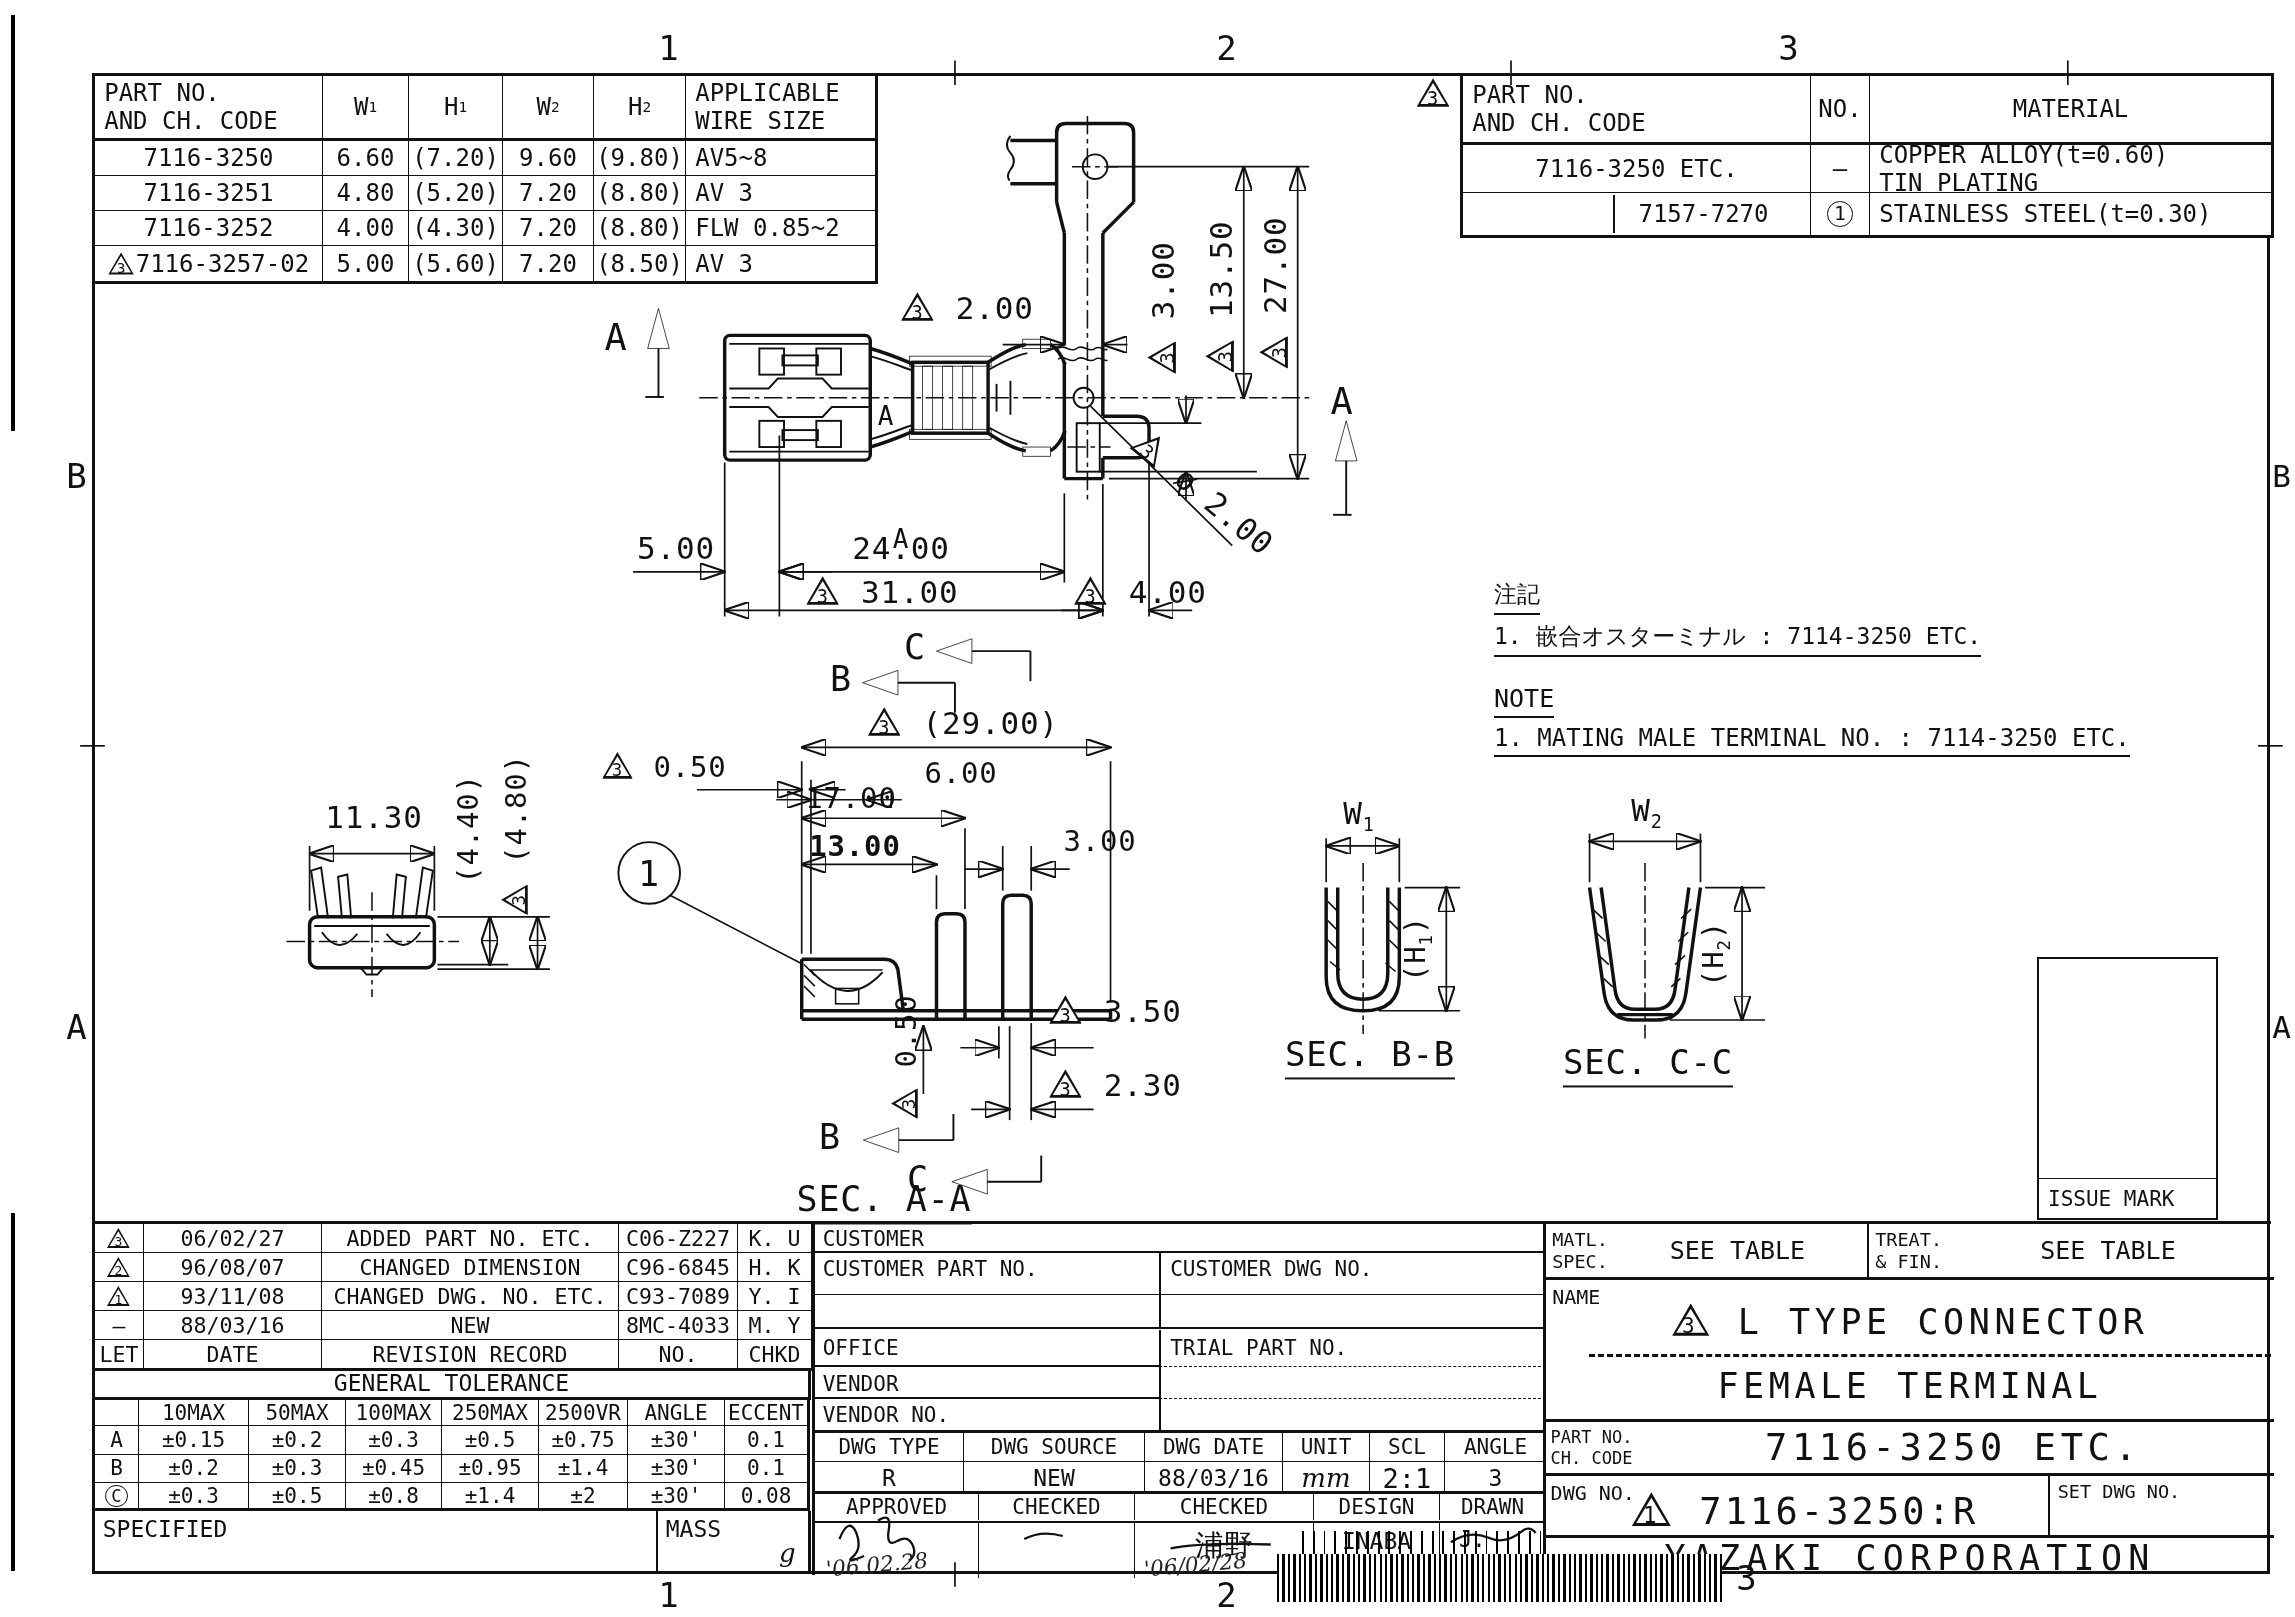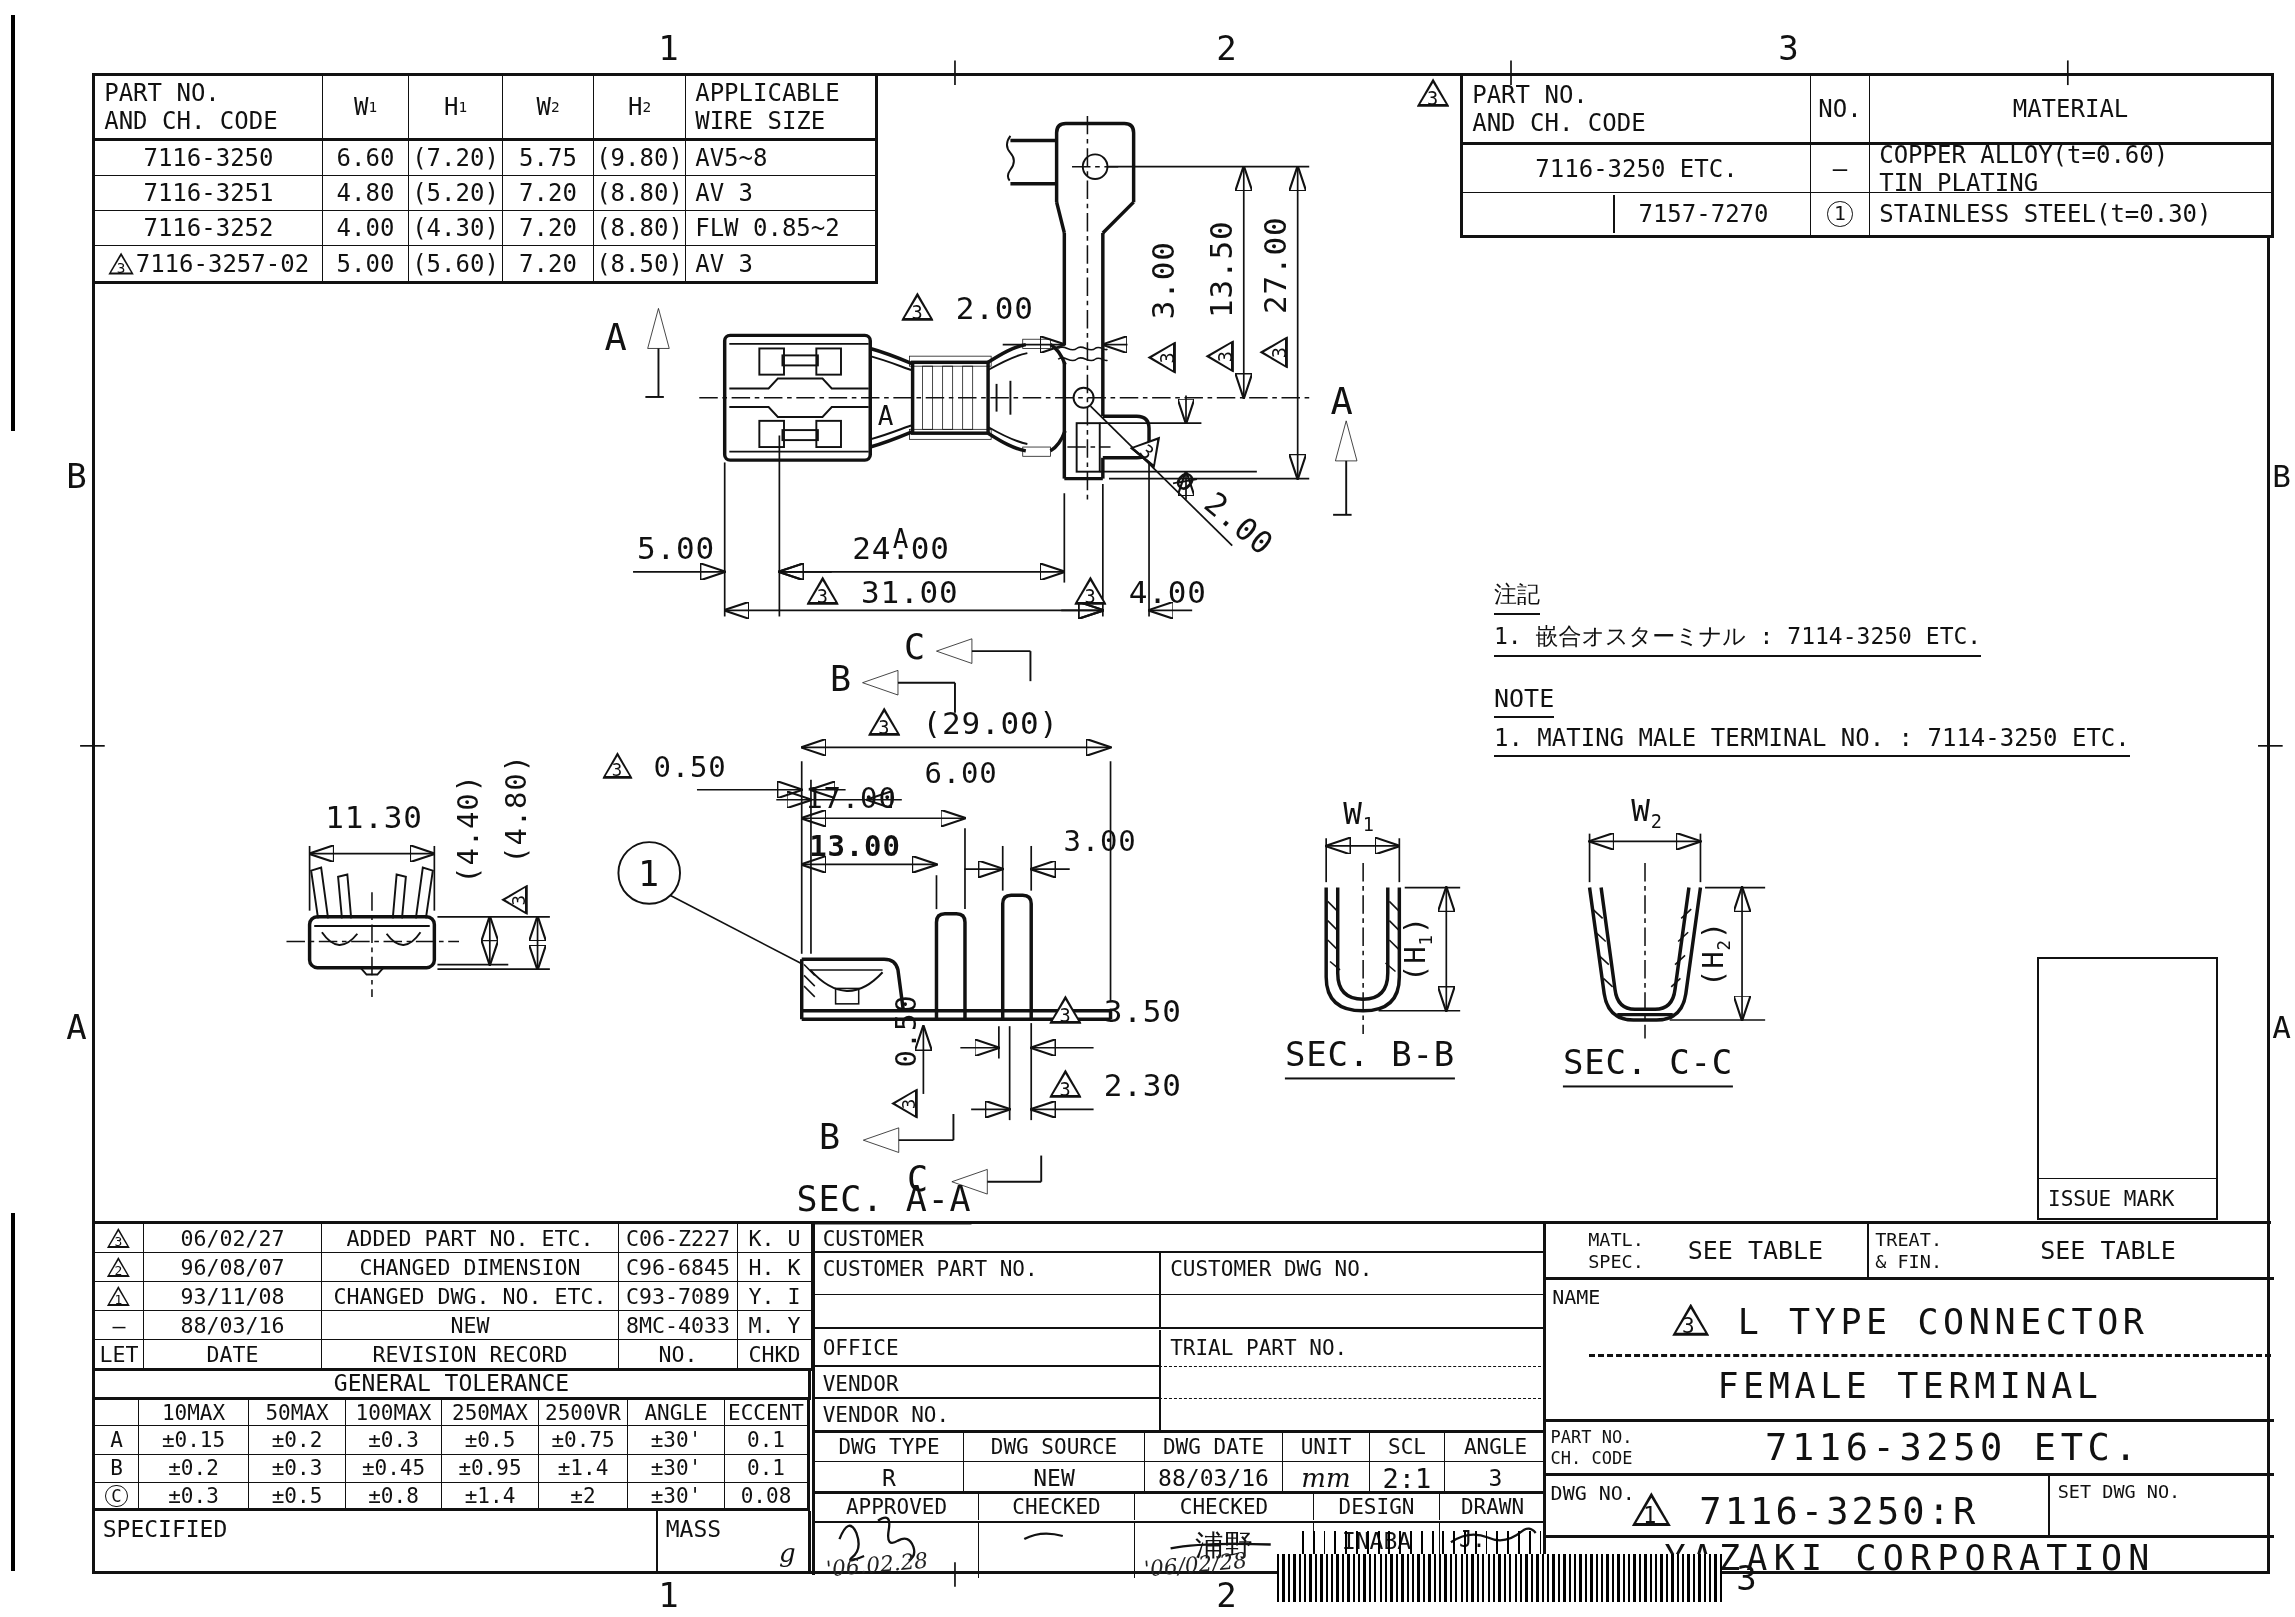--- a/index.html
+++ b/index.html
@@ -75,21 +75,21 @@
     <div class="hdrB">H<sub>2</sub></div>
     <div class="l hdrB noR">
         <div>
           <div>APPLICABLE</div>
           <div>WIRE SIZE</div>
         </div>
       </div>
     <div>7116-3250</div>
     <div>6.60</div>
     <div>(7.20)</div>
-    <div>5.75</div>
+    <div>9.60</div>
     <div>(9.80)</div>
     <div class="l noR">AV5~8</div>
     <div>7116-3251</div>
     <div>4.80</div>
     <div>(5.20)</div>
     <div>7.20</div>
     <div>(8.80)</div>
     <div class="l noR">AV 3</div>
     <div>7116-3252</div>
     <div>4.00</div>
@@ -551,21 +551,21 @@
       </div>
       <div style="position:relative;">
         <span style="position:absolute;left:50%;top:3.1px;transform:translateX(-50%);font-size:22.3px;">J. PAULY</span>
         <span style="position:absolute;left:50%;bottom:1.5px;transform:translateX(-50%);font-size:23px;">06/02/27</span>
       </div>
     </div>
   </div>
 
   <div class="abs" style="left:1543px;top:1221px;width:728px;height:354px;border-left:3.1px solid #111;border-top:3.1px solid #111;">
     <div class="abs" style="left:0;top:0;width:321px;height:56px;border-bottom:3.1px solid #111;display:flex;align-items:center;">
-      <div style="font-size:18.5px;padding-left:6.2px;line-height:1.15;margin-left:36px;">
+      <div style="font-size:18.5px;padding-left:6.2px;line-height:1.15;">
           <div>MATL.</div>
           <div>SPEC.</div>
         </div>
       <div style="flex:1;text-align:center;font-size:25px;">SEE TABLE</div>
     </div>
     <div class="abs" style="left:321px;top:0;width:407px;height:56px;border-left:2.3px solid #111;border-bottom:3.1px solid #111;display:flex;align-items:center;">
       <div style="font-size:18.5px;padding-left:6.2px;line-height:1.15;">
           <div>TREAT.</div>
           <div>&amp; FIN.</div>
         </div>

